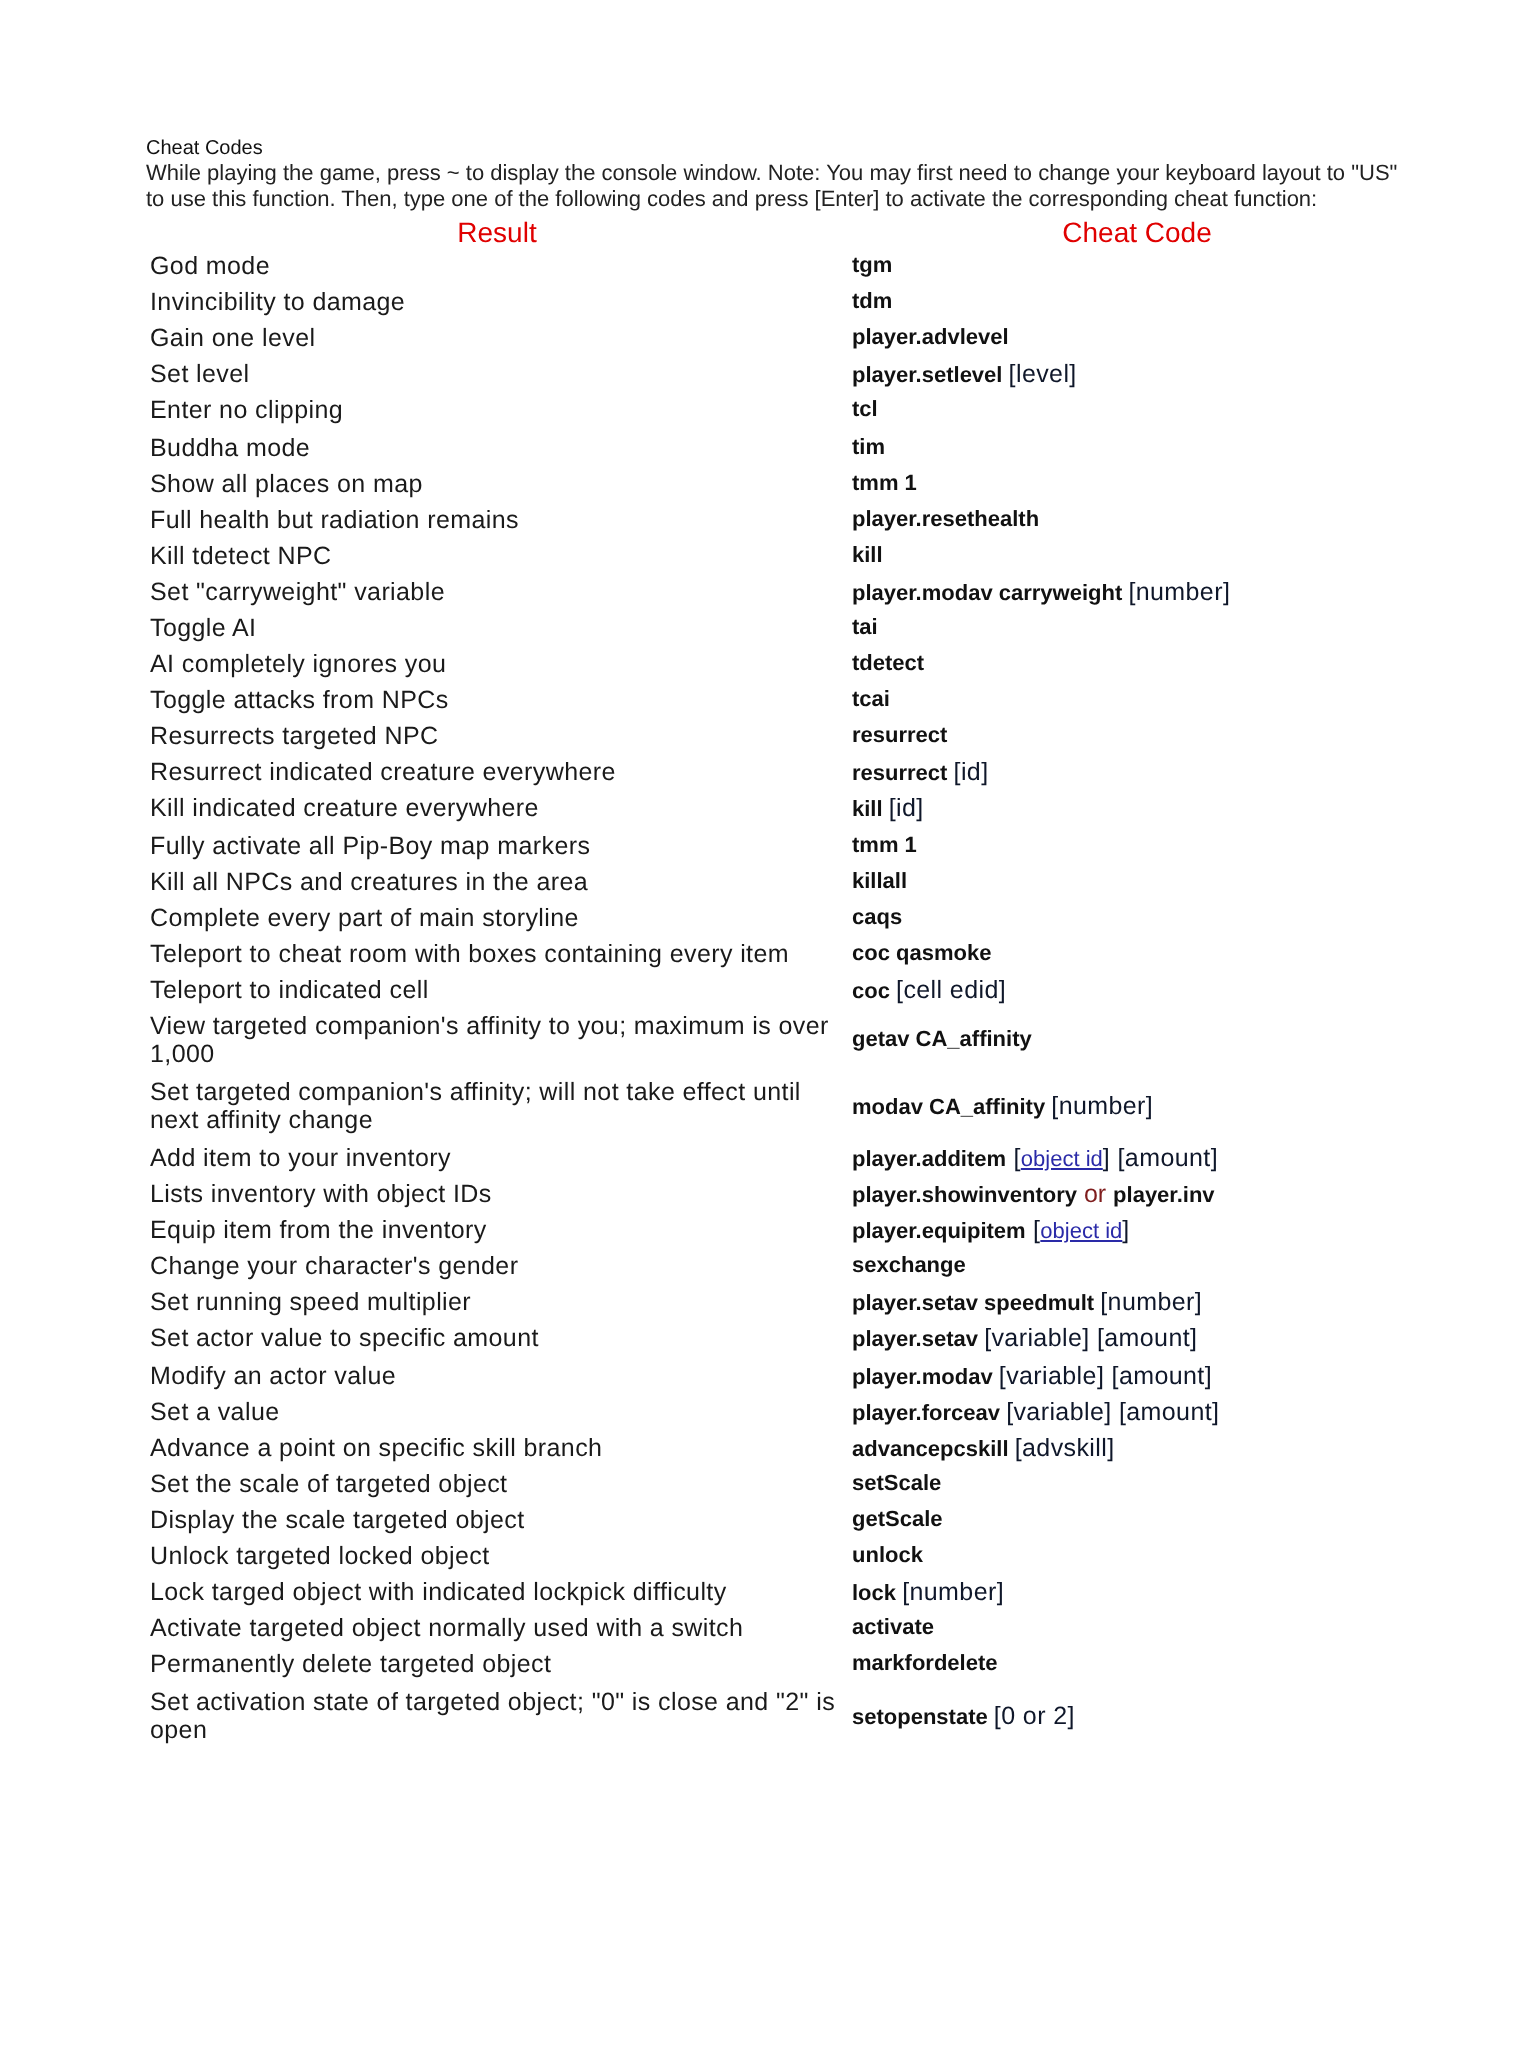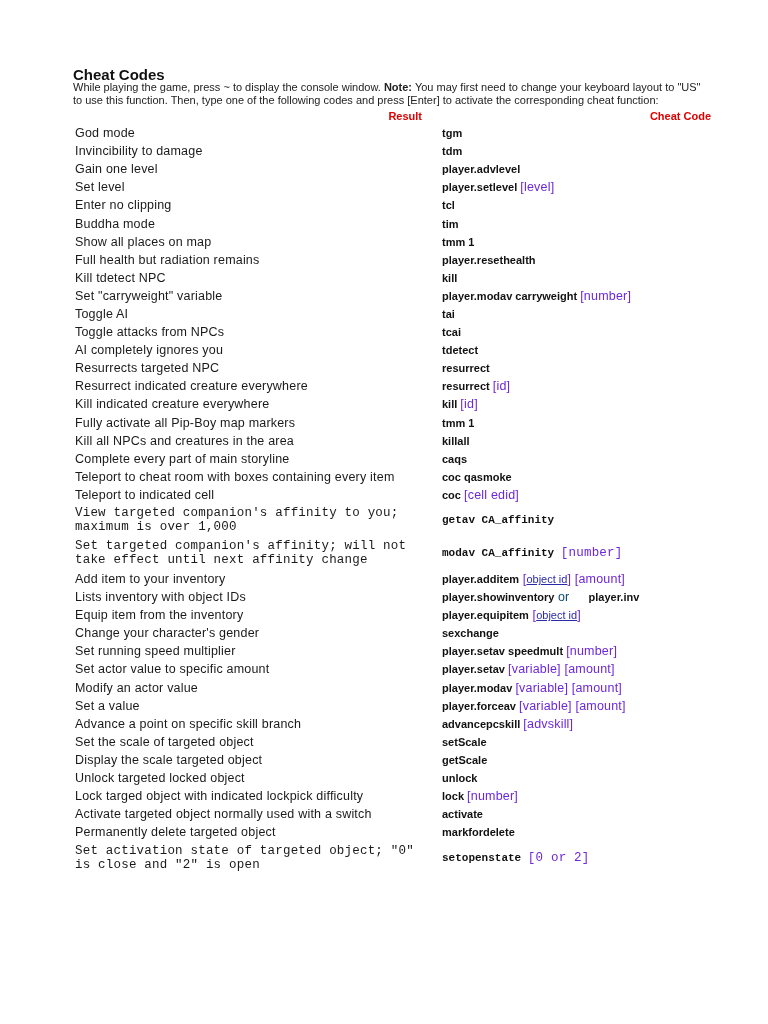--- a/index.html
+++ b/index.html
@@ -1,30 +1,30 @@
 <!DOCTYPE html>
 <html><head>
 <meta charset="utf-8">
 <style>
   html, body { margin: 0; padding: 0; background: #ffffff; }
   body { width: 768px; height: 1024px; position: relative; overflow: hidden; font-family: "Liberation Sans", sans-serif; color: #111; }
   .page { position: absolute; left: 73px; top: 68px; width: 630px; }
-  .title { font-size: 15px; font-weight: bold; line-height: 13px; margin: 0; }
+  .title { font-size: 10px; font-weight: normal; line-height: 13px; margin: 0; }
   .intro { font-size: 11px; line-height: 12.5px; margin: 0 0 2px 0; color: #222; }
-  .intro b { font-weight: bold; }
+  .intro b { font-weight: normal; }
   table { border-collapse: collapse; width: 640px; margin-left: 0; }
-  th { text-align: right; color: #e00000; font-size: 11px; font-weight: bold; padding: 0 2px; height: 16px; vertical-align: middle; }
+  th { text-align: center; color: #e00000; font-size: 14px; font-weight: normal; padding: 0 2px; height: 16px; vertical-align: middle; }
   td { font-size: 12.5px; padding: 0 2px; vertical-align: middle; color: #1a1a1a; letter-spacing: 0.2px; }
   td.res { width: 347px; line-height: 14px; }
   td.code { font-size: 11px; color: #111; letter-spacing: 0; }
   tr.single td { height: 18.1px; }
-  tr.double td { height: 33px; font-family: Liberation Mono, monospace; }
-  .cmd { font-weight: bold; margin-left: 16px; }
-  .arg { font-weight: normal; font-size: 12.5px; letter-spacing: 0.2px; color: #6d28d9; }
-  .or { font-weight: normal; font-size: 12.5px; color: #0c4a6e; }
+  tr.double td { height: 33px; }
+  .cmd { font-weight: bold; }
+  .arg { font-weight: normal; font-size: 12.5px; letter-spacing: 0.2px; color: #0f172a; }
+  .or { font-weight: normal; font-size: 12.5px; color: #7f1d1d; }
   .link { color: #2a2aa8; text-decoration: underline; font-size: 11px; font-weight: normal; cursor: pointer; }
 </style>
 </head>
 <body>
 
 <div class="page">
   <p class="title">Cheat Codes</p>
   <p class="intro"><span>While playing the game, press ~ to display the console window. </span><b>Note:</b><span> You may first need to change your keyboard layout to "US" to use this function. Then, type one of the following codes and press [Enter] to activate the corresponding cheat function:</span></p>
   <table>
     <thead>
@@ -72,26 +72,26 @@
         </tr>
         <tr class="single">
           <td class="res">Set "carryweight" variable</td>
           <td class="code"><span class="cmd">player.modav carryweight</span> <span class="arg">[number]</span></td>
         </tr>
         <tr class="single">
           <td class="res">Toggle AI</td>
           <td class="code"><span class="cmd">tai</span></td>
         </tr>
         <tr class="single">
+          <td class="res">AI completely ignores you</td>
+          <td class="code"><span class="cmd">tdetect</span></td>
+        </tr>
+        <tr class="single">
           <td class="res">Toggle attacks from NPCs</td>
           <td class="code"><span class="cmd">tcai</span></td>
-        </tr>
-        <tr class="single">
-          <td class="res">AI completely ignores you</td>
-          <td class="code"><span class="cmd">tdetect</span></td>
         </tr>
         <tr class="single">
           <td class="res">Resurrects targeted NPC</td>
           <td class="code"><span class="cmd">resurrect</span></td>
         </tr>
         <tr class="single">
           <td class="res">Resurrect indicated creature everywhere</td>
           <td class="code"><span class="cmd">resurrect</span> <span class="arg">[id]</span></td>
         </tr>
         <tr class="single">

